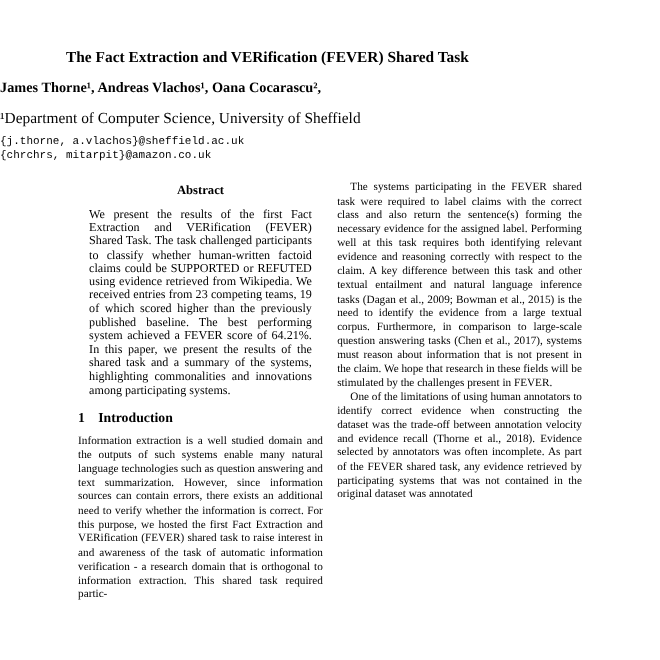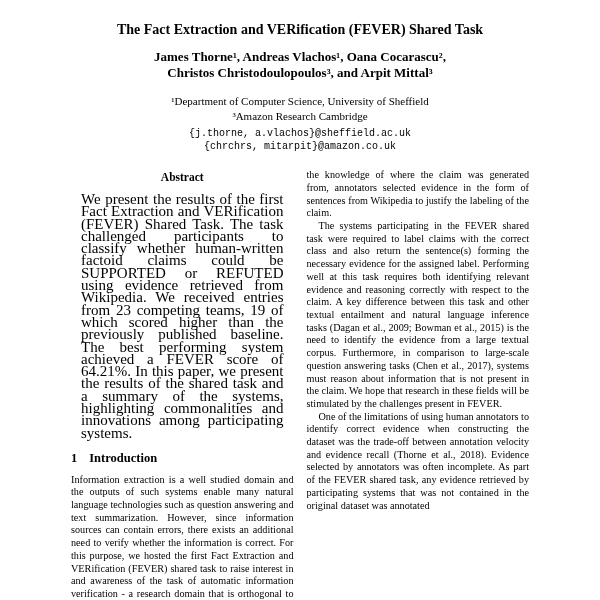--- a/index.html
+++ b/index.html
@@ -13,37 +13,37 @@
   .page {
     position: relative;
     width: 600px;
     height: 600px;
     background: #ffffff;
     color: #000;
     font-family: "Liberation Serif", serif;
     box-sizing: border-box;
   }
   .header {
-    text-align: center;
-    padding-top: 21px;
+    text-align: left;
+    padding-top: 44px;
   }
   .title {
     font-size: 14px;
     font-weight: bold;
     margin: 0 60px 10px 60px;
     line-height: 1.25;
   }
   .authors {
     font-size: 13px;
     font-weight: bold;
     line-height: 1.3;
     margin-bottom: 12px;
   }
   .affiliations {
-    font-size: 11px;
+    font-size: 14px;
     line-height: 1.3;
     margin-bottom: 4px;
   }
   .emails {
     font-family: "Liberation Mono", monospace;
     font-size: 10px;
     line-height: 1.32;
     margin-bottom: 16px;
   }
   .columns {
@@ -62,21 +62,21 @@
     -webkit-hyphens: auto;
   }
   .abstract-heading {
     font-size: 11.5px;
     font-weight: bold;
     text-align: center;
     margin: 2px 0 9px 0;
   }
   .abstract-body {
     margin: 0 10px;
-    font-size: 15px;
+    font-size: 11px;
     line-height: 12.3px;
     text-align: justify;
   }
   .section-heading {
     font-size: 12.5px;
     font-weight: bold;
     text-align: left;
     margin: 13px 0 9px 0;
   }
   .section-heading .sec-title {
@@ -92,45 +92,42 @@
 </head>
 <body>
 
 <div class="page">
 
   <div class="header">
     <h1 class="title">The Fact Extraction and VERification (FEVER) Shared Task</h1>
 
     <div class="authors">
       <div>James Thorne¹, Andreas Vlachos¹, Oana Cocarascu²,</div>
-      <div>Christos Christodoulopoulos³, and Arpit Mittal³</div>
     </div>
 
     <div class="affiliations">
       <div>¹Department of Computer Science, University of Sheffield</div>
-      <div>³Amazon Research Cambridge</div>
     </div>
 
     <div class="emails">
       <div>{j.thorne, a.vlachos}@sheffield.ac.uk</div>
       <div>{chrchrs, mitarpit}@amazon.co.uk</div>
     </div>
   </div>
 
   <div class="columns">
 
     <div class="col">
       <h2 class="abstract-heading">Abstract</h2>
       <p class="abstract-body">We present the results of the first Fact Extraction and VERification (FEVER) Shared Task. The task challenged participants to classify whether human-written factoid claims could be SUPPORTED or REFUTED using evidence retrieved from Wikipedia. We received entries from 23 competing teams, 19 of which scored higher than the previously published baseline. The best performing system achieved a FEVER score of 64.21%. In this paper, we present the results of the shared task and a summary of the systems, highlighting commonalities and innovations among participating systems.</p>
 
       <h2 class="section-heading"><span>1</span><span class="sec-title">Introduction</span></h2>
       <p class="body-par">Information extraction is a well studied domain and the outputs of such systems enable many natural language technologies such as question answering and text summarization. However, since information sources can contain errors, there exists an additional need to verify whether the information is correct. For this purpose, we hosted the first Fact Extraction and VERification (FEVER) shared task to raise interest in and awareness of the task of automatic information verification - a research domain that is orthogonal to information extraction. This shared task required partic-</p>
     </div>
 
     <div class="col">
-      <p class="body-par">the knowledge of where the claim was generated from, annotators selected evidence in the form of sentences from Wikipedia to justify the labeling of the claim.</p>
       <p class="body-par indent">The systems participating in the FEVER shared task were required to label claims with the correct class and also return the sentence(s) forming the necessary evidence for the assigned label. Performing well at this task requires both identifying relevant evidence and reasoning correctly with respect to the claim. A key difference between this task and other textual entailment and natural language inference tasks (Dagan et al., 2009; Bowman et al., 2015) is the need to identify the evidence from a large textual corpus. Furthermore, in comparison to large-scale question answering tasks (Chen et al., 2017), systems must reason about information that is not present in the claim. We hope that research in these fields will be stimulated by the challenges present in FEVER.</p>
       <p class="body-par indent">One of the limitations of using human annotators to identify correct evidence when constructing the dataset was the trade-off between annotation velocity and evidence recall (Thorne et al., 2018). Evidence selected by annotators was often incomplete. As part of the FEVER shared task, any evidence retrieved by participating systems that was not contained in the original dataset was annotated</p>
     </div>
 
   </div>
 
 </div>
 
 </body></html>

